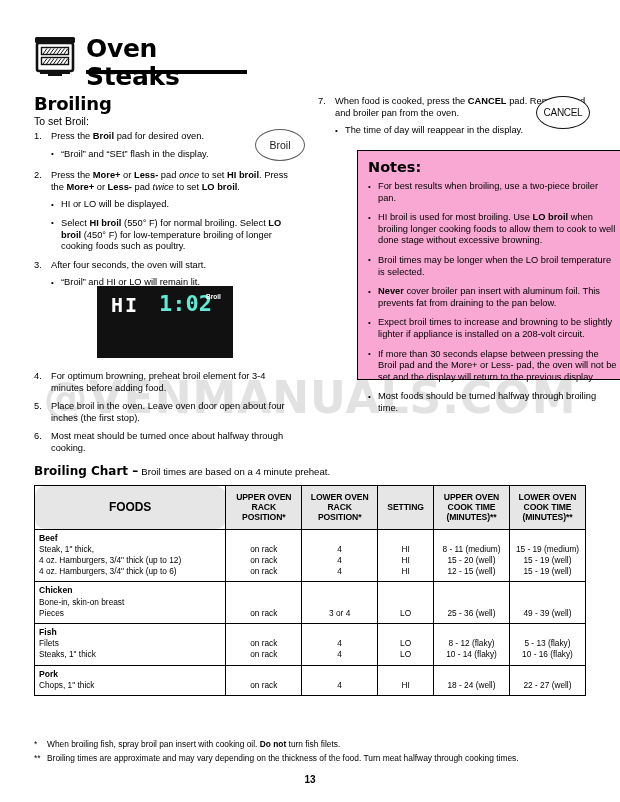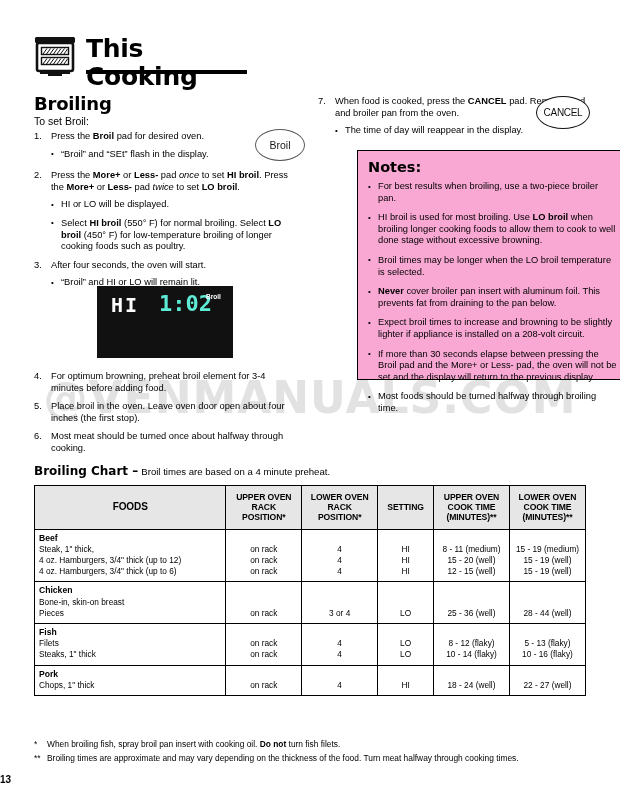--- a/index.html
+++ b/index.html
@@ -276,21 +276,22 @@
     background: #e6e6e6;
     text-align: center;
     vertical-align: middle;
     font-size: 8.6px;
     font-weight: bold;
     line-height: 10.2px;
     padding: 6px 2px 6px 2px;
     letter-spacing: -0.1px;
   }
   table.broil-table thead th.foods-head {
-    font-size: 10px;
+    font-size: 12px;
+    border-radius: 10px;
   }
   table.broil-table tbody td {
     font-size: 8.3px;
     line-height: 11.2px;
     padding: 3px 4px 4px 4px;
   }
   td.c-food { text-align: left; padding-left: 6px; }
   td.c-ctr  { text-align: center; }
   .food-group {
     font-weight: bold;
@@ -327,20 +328,21 @@
     left: 0;
     top: 0;
   }
   .footnote.fn2 { padding-left: 13px; }
 
   .page-number {
     position: absolute;
     left: 0;
     top: 774px;
     width: 620px;
+    text-align: center;
     font-size: 10px;
     font-weight: bold;
     z-index: 2;
   }
 </style>
 </head>
 <body>
 
 <div class="page">
 
@@ -368,21 +370,21 @@
           <line x1="17" y1="30" x2="21" y2="24.5"></line>
             <line x1="20.5" y1="30" x2="24.5" y2="24.5"></line>
           <line x1="24" y1="30" x2="28" y2="24.5"></line>
             <line x1="27.5" y1="30" x2="31.5" y2="24.5"></line>
           <line x1="31" y1="30" x2="34.5" y2="25"></line>
         </g>
         <rect x="7" y="37" width="30" height="3" fill="#111"></rect>
         <rect x="15" y="40" width="14" height="2" fill="#111"></rect>
       </svg>
     </span>
-    <div class="header-title">This Cooking</div>
+    <div class="header-title">Oven Steaks</div>
     <div class="header-rule"></div>
   </div>
 
   <div class="broil-pad">Broil</div>
 
   <div class="cancel-pad">CANCEL</div>
 
   <div class="led-display">
     <span class="led-hi">HI</span>
     <span class="led-time">1:02</span>
@@ -537,21 +539,21 @@
             <div>LO</div>
           </td>
           <td class="c-ctr cell-lines">
             <div class="food-group blank-line">&nbsp;</div>
             <div>&nbsp;</div>
             <div>25 - 36 (well)</div>
           </td>
           <td class="c-ctr cell-lines">
             <div class="food-group blank-line">&nbsp;</div>
             <div>&nbsp;</div>
-            <div>28 - 44 (well)</div>
+            <div>49 - 39 (well)</div>
           </td>
         </tr>
         <tr>
           <td class="c-food">
             <div class="food-group">Fish</div>
             <div>Filets</div>
             <div>Steaks, 1" thick</div>
           </td>
           <td class="c-ctr cell-lines">
             <div class="food-group blank-line">&nbsp;</div>

